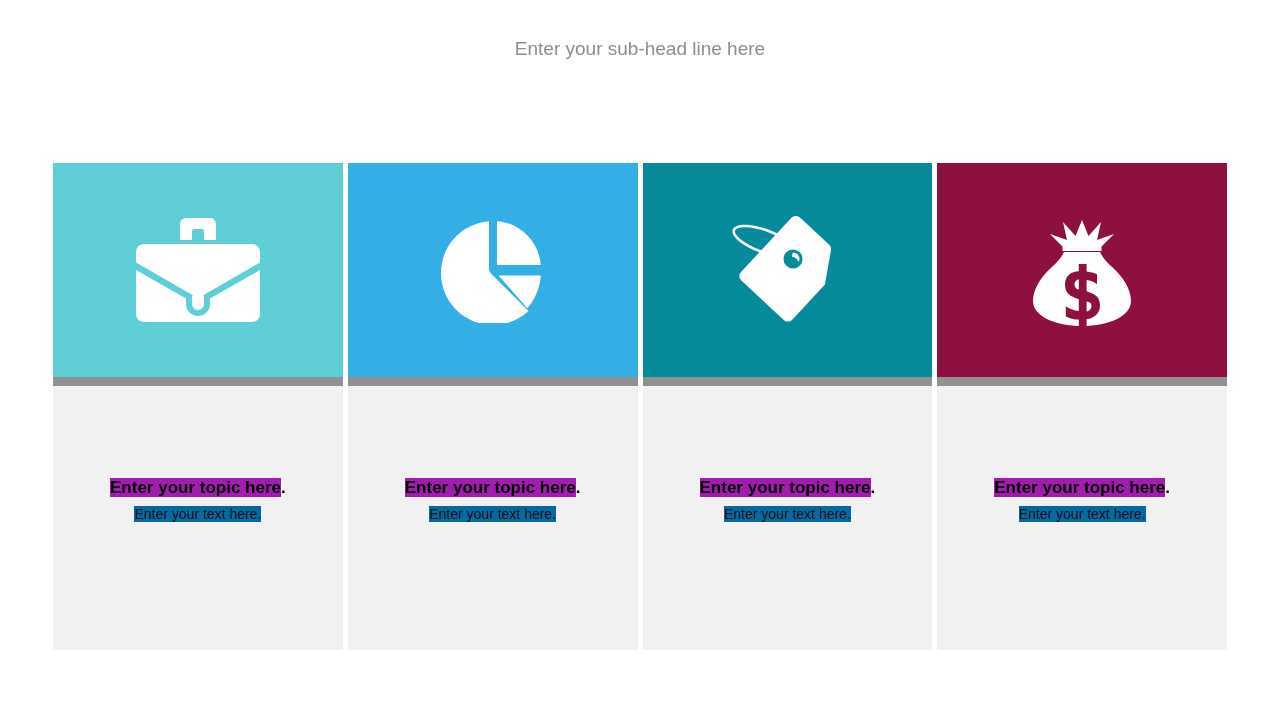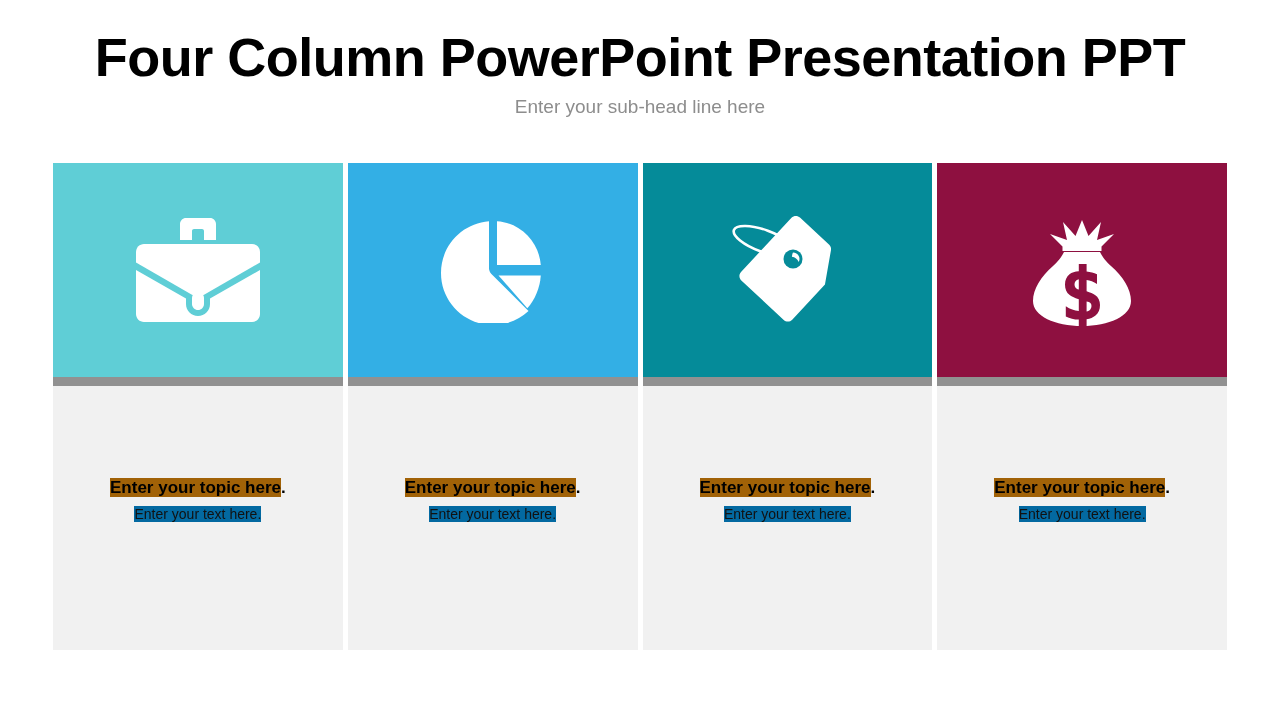--- a/index.html
+++ b/index.html
@@ -80,21 +80,21 @@
   .topic-wrap {
     padding: 0 18px;
   }
   .card-topic {
     display: inline;
     font-family: "Liberation Sans", sans-serif;
     font-size: 17px;
     font-weight: bold;
     color: #000000;
     line-height: 1.6;
-    background: #a16207;
+    background: #a21caf;
     box-decoration-break: clone;
     -webkit-box-decoration-break: clone;
   }
   .card-topic-period {
     display: inline;
     font-family: "Liberation Sans", sans-serif;
     font-size: 17px;
     font-weight: bold;
     color: #000000;
   }
@@ -113,21 +113,20 @@
 
   
   .icon-svg {
     display: block;
   }
 </style>
 </head>
 <body>
 
 <div class="slide-header">
-  <h1 class="slide-title">Four Column PowerPoint Presentation PPT</h1>
   <p class="slide-subtitle">Enter your sub-head line here</p>
 </div>
 
 <div class="cards-row">
 
   <div class="card">
     <div class="card-icon-panel" style="background:#5fced6;">
       <span>
         <svg class="icon-svg" width="124" height="104" viewBox="0 0 124 104" xmlns="http://www.w3.org/2000/svg">
           <path fill="#ffffff" d="M44 6 C44 2.7 46.7 0 50 0 L74 0 C77.3 0 80 2.7 80 6 L80 22 L68 22 L68 13 C68 11.9 67.1 11 66 11 L58 11 C56.9 11 56 11.9 56 13 L56 22 L44 22 Z"></path>

